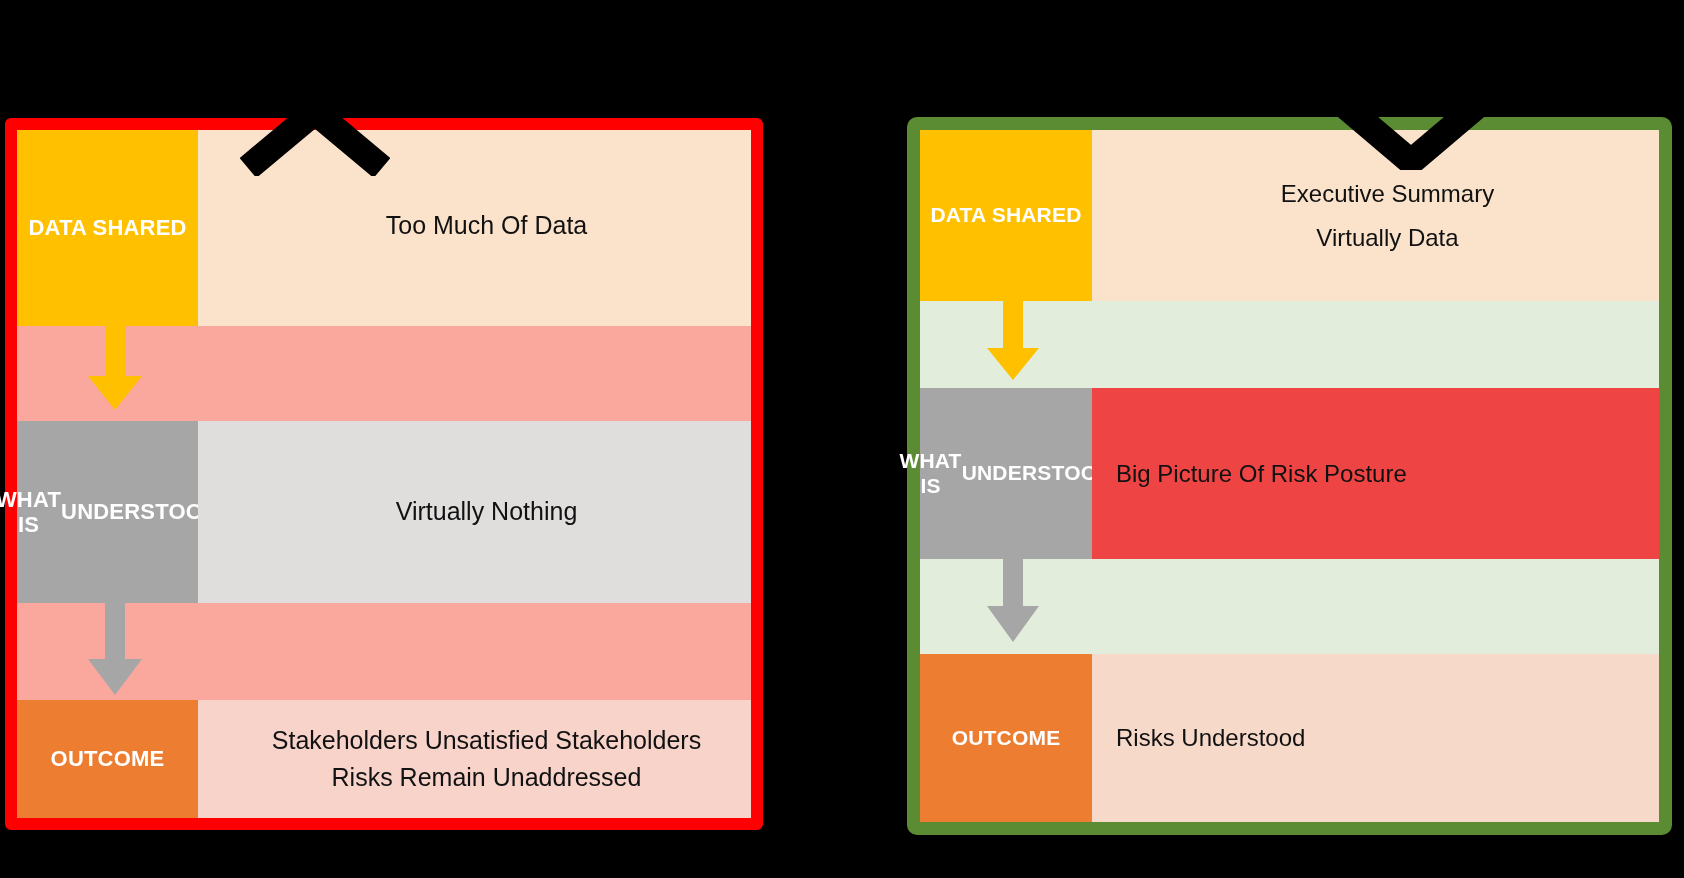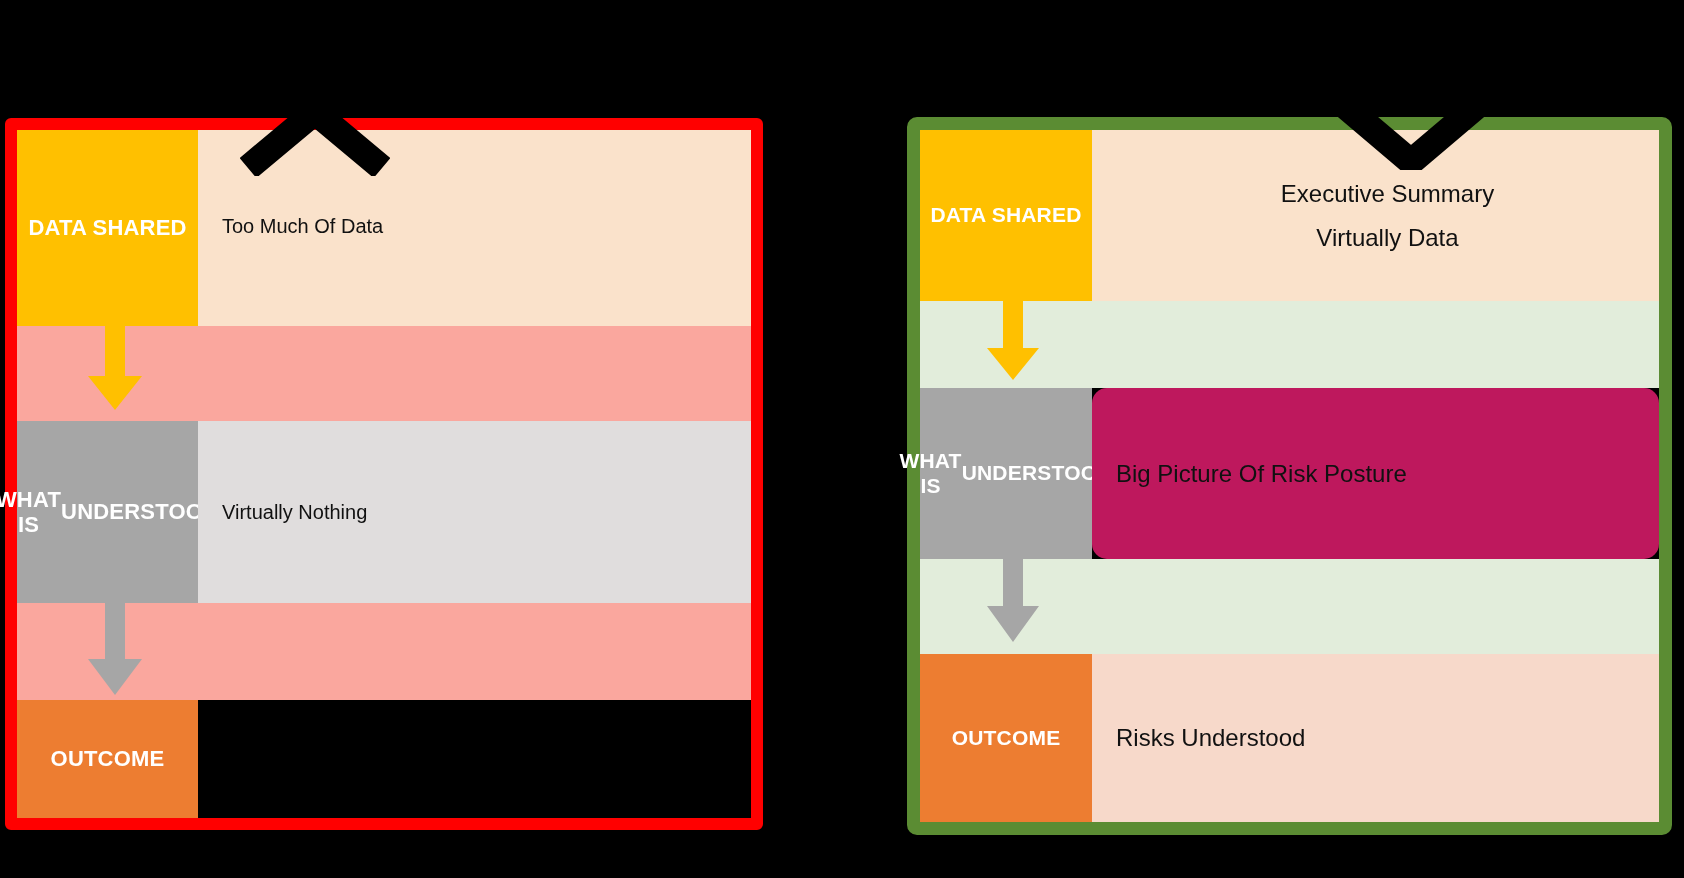--- a/index.html
+++ b/index.html
@@ -42,21 +42,21 @@
   .band .label{box-sizing:border-box;}
   .band .content{box-sizing:border-box;flex:1;}
 
   
   .bad .r-data{height:196px;}
   .bad .b-1{height:95px;}
   .bad .r-understood{height:182px;}
   .bad .b-2{height:97px;}
   .bad .r-outcome{height:118px;flex:1;}
   .bad .label{width:181px;font-size:22px;}
-  .bad .content{font-size:20px;}
+  .bad .content{font-size:25px;text-align:center;}
   .bad .r-data .content{background:#FAE2CB;}
   .bad .b-1 .label,.bad .b-1 .content{background:#FAA79E;}
   .bad .r-understood .content{background:#E0DDDD;}
   .bad .b-2 .label,.bad .b-2 .content{background:#FAA79E;}
   .bad .r-outcome .content{background:#F7D3CA;}
   .bad .r-data .label{background:#FFC000;}
   .bad .r-understood .label{background:#A6A6A6;}
   .bad .r-outcome .label{background:#ED7D31;}
   .bad .r-data .content{justify-content:center;}
   .bad .r-data .content .line{padding-bottom:4px;}
@@ -64,21 +64,21 @@
   
   .good .r-data{height:171px;}
   .good .b-1{height:87px;}
   .good .r-understood{height:171px;}
   .good .b-2{height:95px;}
   .good .r-outcome{flex:1;}
   .good .label{width:172px;font-size:21px;}
   .good .content{font-size:24px;}
   .good .r-data .content{background:#FAE2CB;text-align:center;}
   .good .b-1 .label,.good .b-1 .content{background:#E2EDDB;}
-  .good .r-understood .content{background:#be185d;border-radius:15px;}
+  .good .r-understood .content{background:#ef4444;}
   .good .b-2 .label,.good .b-2 .content{background:#E2EDDB;}
   .good .r-outcome .content{background:#F7D9CA;}
   .good .r-data .label{background:#FFC000;}
   .good .r-understood .label{background:#A6A6A6;}
   .good .r-outcome .label{background:#ED7D31;}
   .good .r-data .content .line{padding:4px 0;}
   .good .r-outcome .content .line{padding:4px 0;}
 
   
   .arrow{position:absolute;z-index:5;pointer-events:none;}
@@ -117,20 +117,24 @@
         </div>
       </div>
 
       <div class="band b-2">
         <div class="label"></div>
         <div class="content"></div>
       </div>
 
       <div class="row r-outcome">
         <div class="label">OUTCOME</div>
+        <div class="content">
+          <div class="line">Stakeholders Unsatisfied Stakeholders</div>
+          <div class="line">Risks Remain Unaddressed</div>
+        </div>
       </div>
 
     </div>
 
     <svg class="arrow" style="left:63px;top:172px;width:70px;height:108px;" viewBox="0 0 70 108">
       <polygon points="25,0 45,0 45,74 62,74 35,108 8,74 25,74" fill="#FFC000"></polygon>
     </svg>
 
     <svg class="arrow" style="left:63px;top:455px;width:70px;height:110px;" viewBox="0 0 70 110">
       <polygon points="25,0 45,0 45,74 62,74 35,110 8,74 25,74" fill="#A6A6A6"></polygon>

